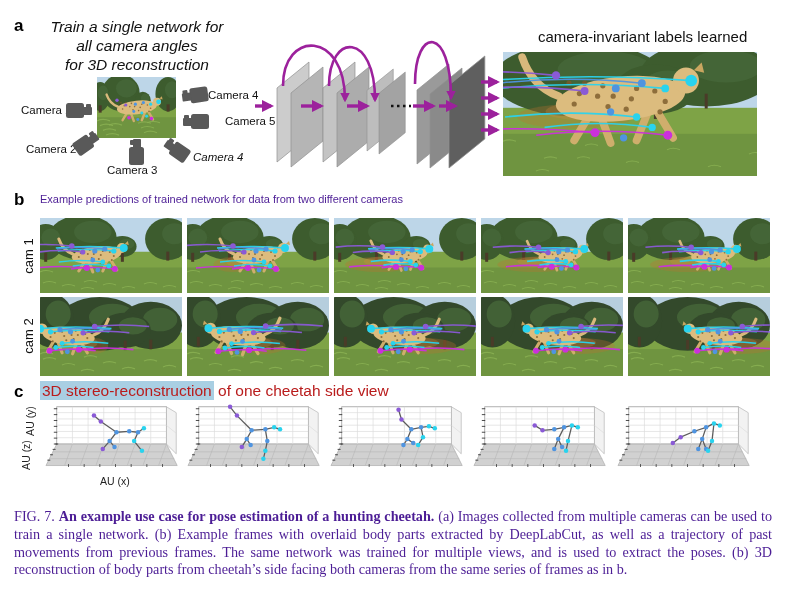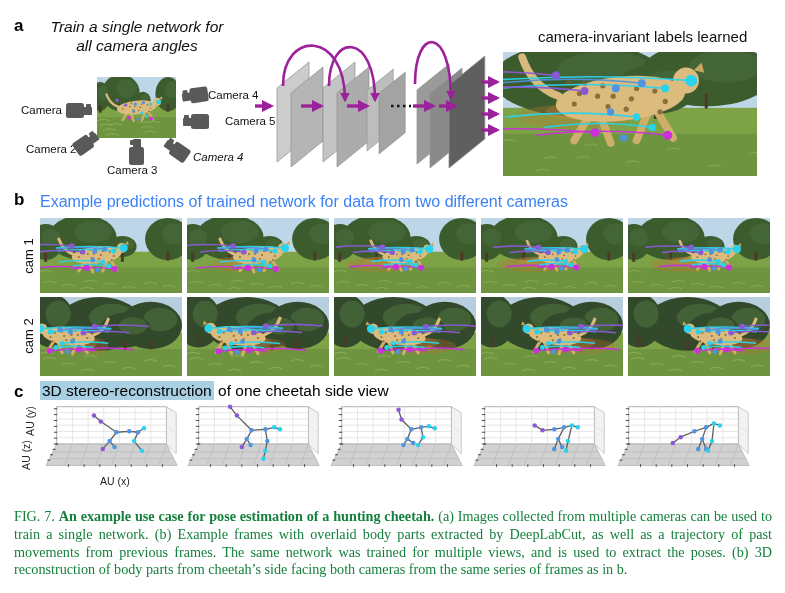--- a/index.html
+++ b/index.html
@@ -4,42 +4,43 @@
 <style>
   html,body{margin:0;padding:0;background:#fff;}
   .page{position:relative;width:785px;height:593px;background:#ffffff;overflow:hidden;
         font-family:"Liberation Sans",sans-serif;color:#111;}
   .abs{position:absolute;}
   .panel-letter{font-weight:bold;font-size:17px;color:#000;}
   .pa-title{font-size:15.5px;line-height:19px;text-align:center;color:#111;width:210px;}
   .cam-label{font-size:11.5px;color:#111;white-space:nowrap;}
   .cam-icon{width:30px;height:22px;}
   .right-title{font-size:15px;color:#111;white-space:nowrap;text-align:center;}
-  .pb-title{font-size:16px;color:#3b82f6;white-space:nowrap;}
+  .pb-title{font-size:11px;color:#4c1d95;white-space:nowrap;}
   .row-label{font-size:13px;color:#111;white-space:nowrap;
              transform:translate(-50%,-50%) rotate(-90deg);}
-  .pc-title{font-size:15.5px;color:#000000;white-space:nowrap;}
+  .pc-title{font-size:15.5px;color:#b91c1c;white-space:nowrap;}
   .pc-hl{background:#a9cfe3;padding:1px 2px;}
   .axis-label{font-size:10.5px;color:#222;white-space:nowrap;}
   .axis-rot{transform:translate(-50%,-50%) rotate(-90deg);}
   .caption{font-family:"Liberation Serif",serif;font-size:14.2px;line-height:17.8px;
-           text-align:justify;color:#15803d;}
+           text-align:justify;color:#4c1d95;}
   .caption b{font-weight:bold;}
   svg{display:block;}
 </style>
 </head>
 <body>
 
 <div class="page">
 
   <div class="abs panel-letter" style="left:14px;top:16px;">a</div>
 
   <div class="abs pa-title" style="left:32px;top:17px;font-style:italic;">
     <div>Train a single network for</div>
     <div>all camera angles</div>
+    <div>for 3D reconstruction</div>
   </div>
 
   <svg class="abs photo-scene" style="left:97px;top:77px;" width="79" height="61" viewBox="0 0 79 61">
       <rect x="0" y="0" width="79" height="61" fill="#bdd6e8"></rect>
       <rect x="0" y="27.45" width="79" height="33.550000000000004" fill="#7ea346"></rect>
       <rect x="0" y="40.260000000000005" width="79" height="20.740000000000002" fill="#6f9440"></rect>
       <ellipse cx="23.7" cy="15.860000000000001" rx="18.96" ry="18.3" fill="#3d5c2e"></ellipse>
       <ellipse cx="29.387999999999998" cy="11.285" rx="10.428" ry="9.15" fill="#46683a" opacity="0.8"></ellipse>
       <rect x="22.2" y="26.840000000000003" width="3" height="7.319999999999999" fill="#4a3b28"></rect>
       <ellipse cx="3.16" cy="19.52" rx="9.48" ry="14.639999999999999" fill="#3d5c2e"></ellipse>

